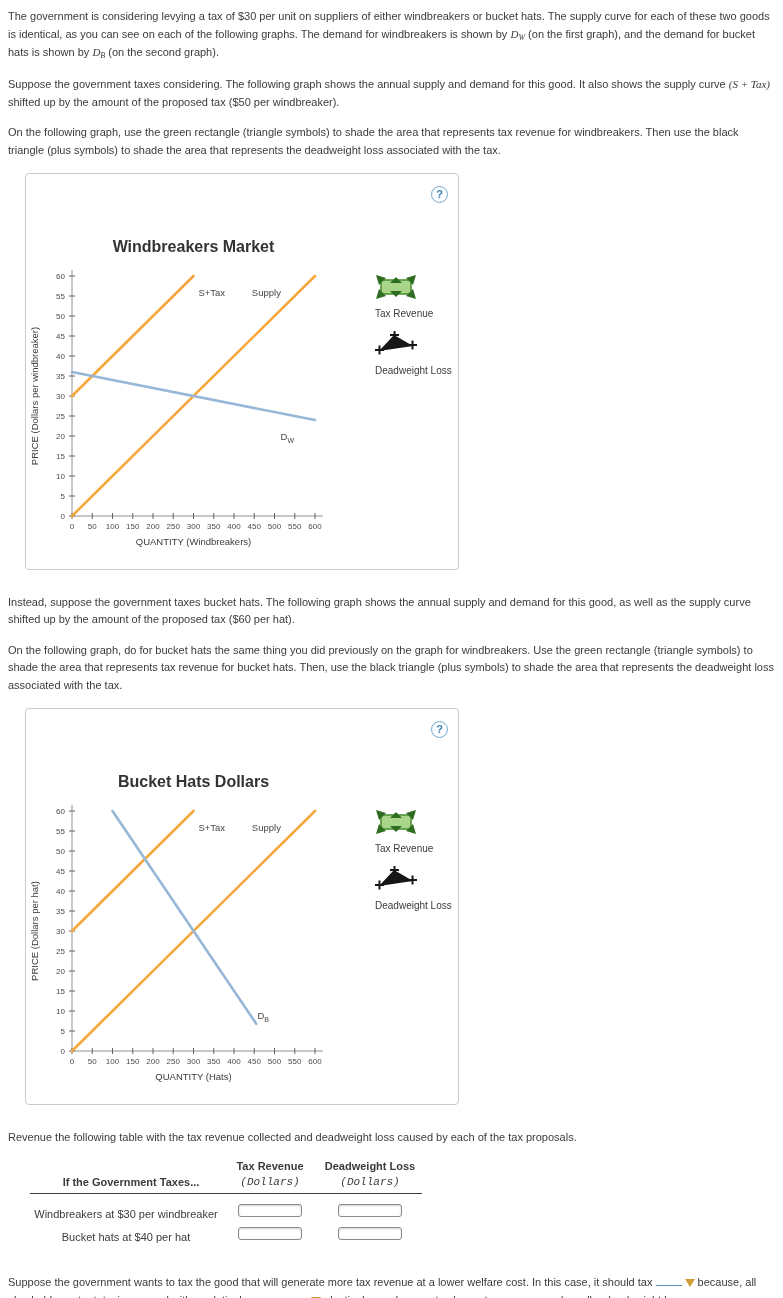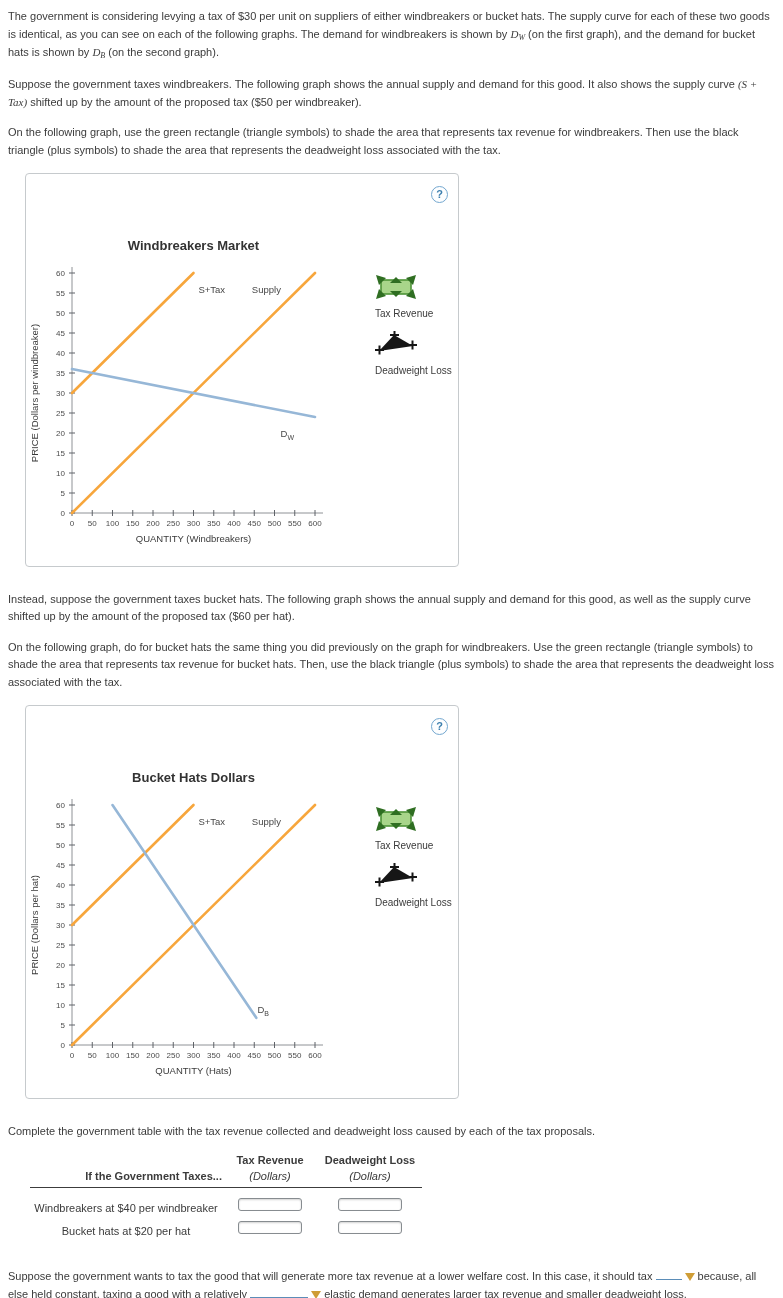--- a/index.html
+++ b/index.html
@@ -5,56 +5,56 @@
   * { box-sizing: border-box; }
   body { margin:0; background:#ffffff; font-family:"Liberation Sans", sans-serif; color:#3b3b3b; }
   .page { width:783px; padding:8px 8px 6px 8px; }
   .para { font-size:11px; line-height:1.6; margin:0 0 13px 0; }
   .para.italic { }
   .seg-math { font-family:"Liberation Serif", serif; font-style:italic; }
   .seg-mathsub { font-family:"Liberation Serif", serif; font-style:italic; font-size:8px; vertical-align:-2px; }
 
   .panel { position:relative; width:434px; border:1px solid #c6cacd; border-radius:4px;
            margin:2px 0 24px 17px; padding:64px 0 14px 0; background:#fff; }
-  .chart-title { width:335px; text-align:center; font-size:13px; font-weight:bold; color:#333333; }
+  .chart-title { width:335px; text-align:center; font-size:16px; font-weight:bold; color:#333333; }
   svg.chart { display:block; margin-top:12px; }
   .tick { font-size:8px; fill:#4c4c4c; }
   .axis-title { font-size:9.5px; fill:#3a3a3a; }
   .series-label { font-size:9.5px; fill:#474747; }
   .legend { position:absolute; left:349px; top:100px; width:84px; }
   .tool-label { font-size:10px; color:#3b3b3b; margin:4px 0 12px 0; }
   .help { position:absolute; top:12px; right:10px; width:17px; height:17px; border:1px solid #73a7cf;
           border-radius:50%; color:#3d7fae; font-size:11px; font-weight:bold; text-align:center;
           line-height:15px; cursor:pointer; background:#fdfeff; }
 
   .table-intro { margin:14px 0 12px 0; }
   .table-section { margin:0 0 0 22px; }
   .qtable { display:grid; grid-template-columns:192px 96px 104px; font-size:11px; align-items:end; width:392px; }
   .qtable .cell { padding:2px 0; text-align:center; }
   .qtable .th { font-weight:bold; }
-  .qtable .c1h { text-align:right; padding-left:10px; }
-  .qtable .units { font-family:Liberation Sans, sans-serif; font-style:italic; }
+  .qtable .c1h { text-align:center; padding-left:10px; }
+  .qtable .units { font-family:Liberation Mono, monospace; font-style:italic; }
   .qtable .hr { grid-column:1 / -1; border-bottom:1px solid #3c3c3c; margin:3px 0 5px 0; }
   .qtable input { display:block; margin:3px auto; width:64px; height:13px; border:1px solid #878c90;
                   border-radius:3px; box-shadow:inset 0 1px 2px rgba(0,0,0,0.18); }
 
   .bottom-para { margin-top:29px; }
   .dd { display:inline-block; white-space:nowrap; cursor:pointer; }
   .dd-blank { display:inline-block; width:26px; height:11px; border-bottom:1px solid #5b8db8; }
   .dd-blank.wide { width:58px; }
   .dd-arrow { display:inline-block; width:0; height:0; border-left:5px solid transparent;
               border-right:5px solid transparent; border-top:8px solid #cf9d36; margin-left:3px; vertical-align:-1px; }
 </style>
 </head>
 <body>
 
 <div class="page">
 
   <p class="para"><span>The government is considering levying a tax of $30 per unit on suppliers of either windbreakers or bucket hats. The supply curve for each of these two goods is identical, as you can see on each of the following graphs. The demand for windbreakers is shown by </span><span class="seg-math">D</span><span class="seg-mathsub">W</span><span> (on the first graph), and the demand for bucket hats is shown by </span><span class="seg-math">D</span><span class="seg-mathsub">B</span><span> (on the second graph).</span></p>
-  <p class="para"><span>Suppose the government taxes windbreakers. The following graph shows the annual supply and demand for this good. It also shows the supply curve </span><span class="seg-math">(S + Tax)</span><span> shifted up by the amount of the proposed tax ($50 per windbreaker).</span></p>
+  <p class="para"><span>Suppose the government taxes considering. The following graph shows the annual supply and demand for this good. It also shows the supply curve </span><span class="seg-math">(S + Tax)</span><span> shifted up by the amount of the proposed tax ($50 per windbreaker).</span></p>
   <p class="para italic"><span>On the following graph, use the green rectangle (triangle symbols) to shade the area that represents tax revenue for windbreakers. Then use the black triangle (plus symbols) to shade the area that represents the deadweight loss associated with the tax.</span></p>
 
   <section class="panel">
     <div class="help">?</div>
     <div class="chart-title">Windbreakers Market</div>
     <svg class="chart" width="335" height="287" viewBox="0 0 335 287">
         <line x1="46" y1="2" x2="46" y2="248" stroke="#8f9296" stroke-width="1"></line>
         <line x1="46" y1="248" x2="297" y2="248" stroke="#8f9296" stroke-width="1"></line>
         <line x1="46" y1="245" x2="46" y2="251" stroke="#5f6368" stroke-width="1"></line>
         <text x="46" y="261" text-anchor="middle" class="tick">0</text>
@@ -244,43 +244,43 @@
               <rect x="18.5" y="0" width="2" height="8"></rect>
             <rect x="33" y="13" width="9" height="2"></rect>
               <rect x="36.5" y="9.5" width="2" height="9"></rect>
           </g>
         </svg>
         <div class="tool-label">Deadweight Loss</div>
       </div>
     </div>
   </section>
 
-  <p class="para italic table-intro"><span>Complete the government table with the tax revenue collected and deadweight loss caused by each of the tax proposals.</span></p>
+  <p class="para italic table-intro"><span>Revenue the following table with the tax revenue collected and deadweight loss caused by each of the tax proposals.</span></p>
 
   <div class="table-section">
     <div class="qtable">
       <div class="cell"></div>
       <div class="cell th">Tax Revenue</div>
       <div class="cell th">Deadweight Loss</div>
 
       <div class="cell th c1h">If the Government Taxes...</div>
       <div class="cell units">(Dollars)</div>
       <div class="cell units">(Dollars)</div>
 
       <div class="hr"></div>
 
-      <div class="cell">Windbreakers at $40 per windbreaker</div>
-      <div class="cell">
-        <input value="" style="">
-      </div>
-      <div class="cell">
-        <input value="" style="">
-      </div>
-
-      <div class="cell">Bucket hats at $20 per hat</div>
+      <div class="cell">Windbreakers at $30 per windbreaker</div>
+      <div class="cell">
+        <input value="" style="">
+      </div>
+      <div class="cell">
+        <input value="" style="">
+      </div>
+
+      <div class="cell">Bucket hats at $40 per hat</div>
       <div class="cell">
         <input value="" style="">
       </div>
       <div class="cell">
         <input value="" style="">
       </div>
     </div>
   </div>
 
   <p class="para bottom-para"><span>Suppose the government wants to tax the good that will generate more tax revenue at a lower welfare cost. In this case, it should tax </span><span class="dd"><span class="dd-blank"></span><span class="dd-arrow"></span></span><span> because, all else held constant, taxing a good with a relatively </span><span class="dd"><span class="dd-blank wide"></span><span class="dd-arrow"></span></span><span> elastic demand generates larger tax revenue and smaller deadweight loss.</span></p>

